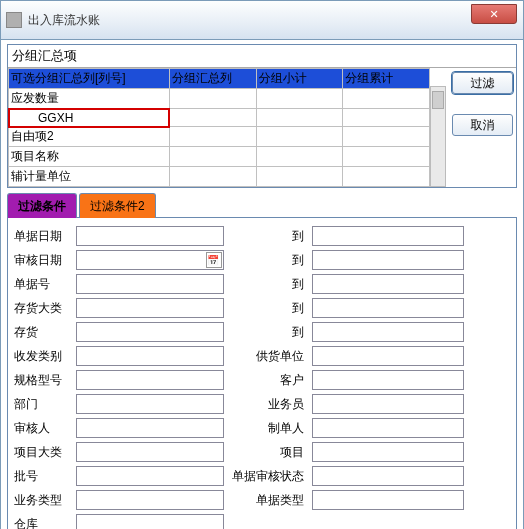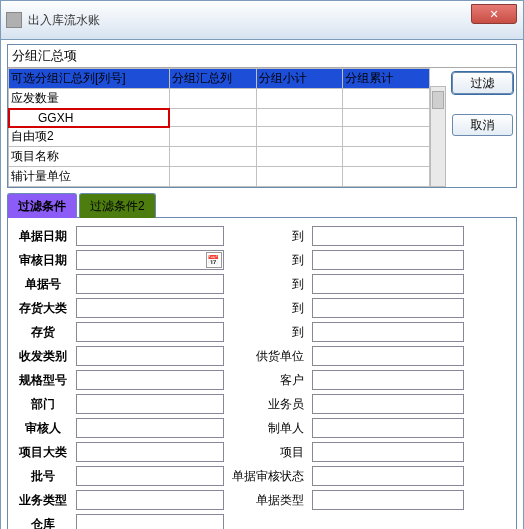--- a/index.html
+++ b/index.html
@@ -24,27 +24,27 @@
 .highlight-cell { outline: 2px solid #d40000; outline-offset: -1px; padding-left: 29px; }
 
 .right-btns { width: 70px; padding: 4px 3px 0 6px; display: flex; flex-direction: column; gap: 20px; }
 .btn { height: 22px; background: linear-gradient(#fefefe, #e4ecf5); border: 1px solid #6a8ab0; border-radius: 3px; font-size: 12px; cursor: pointer; }
 .btn.primary { outline: 1px solid #3a6ea5; }
 
 .vscroll-stub { width: 16px; border: 1px solid #bbb; background: #e9e9e9; position: relative; margin: 18px 0 0 0; }
 .vscroll-stub .thumb { position: absolute; top: 4px; left: 1px; right: 1px; height: 18px; background: #cfcfcf; border: 1px solid #aaa; }
 
 .tabs { display: flex; border-bottom: 1px solid #6a8ab0; margin-top: 4px; }
-.tab { padding: 4px 10px 3px 10px; border: 1px solid #6a8ab0; border-bottom: none; background: #4d7c0f; margin-right: 2px; border-radius: 3px 3px 0 0; cursor: pointer; position: relative; top: 1px; }
-.tab.active { background: #8b5cf6; font-weight: bold; }
+.tab { padding: 4px 10px 3px 10px; border: 1px solid #6a8ab0; border-bottom: none; background: #f97316; margin-right: 2px; border-radius: 3px 3px 0 0; cursor: pointer; position: relative; top: 1px; }
+.tab.active { background: #a21caf; font-weight: bold; }
 
 .filter-panel { border: 1px solid #6a8ab0; border-top: none; padding: 8px 6px; }
 .rows { display: flex; flex-direction: column; gap: 4px; }
 .row { display: flex; align-items: center; gap: 4px; }
-.lbl-l { width: 58px; text-align: center; font-weight: bold; }
+.lbl-l { width: 58px; text-align: left; }
 .lbl-r { width: 80px; text-align: right; padding-right: 4px; }
 input.fld { height: 20px; border: 1px solid #889; padding: 1px 3px; font-size: 12px; }
 .fld-l { width: 148px; }
 .fld-r { width: 152px; }
 .date-wrap { position: relative; display: inline-block; }
 .date-wrap .cal { position: absolute; right: 2px; top: 2px; width: 16px; height: 16px; font-size: 10px; line-height: 16px; text-align: center; color: #c00; border: 1px solid #999; background: #fff; cursor: pointer; }
 </style>
 </head>
 <body>
 

